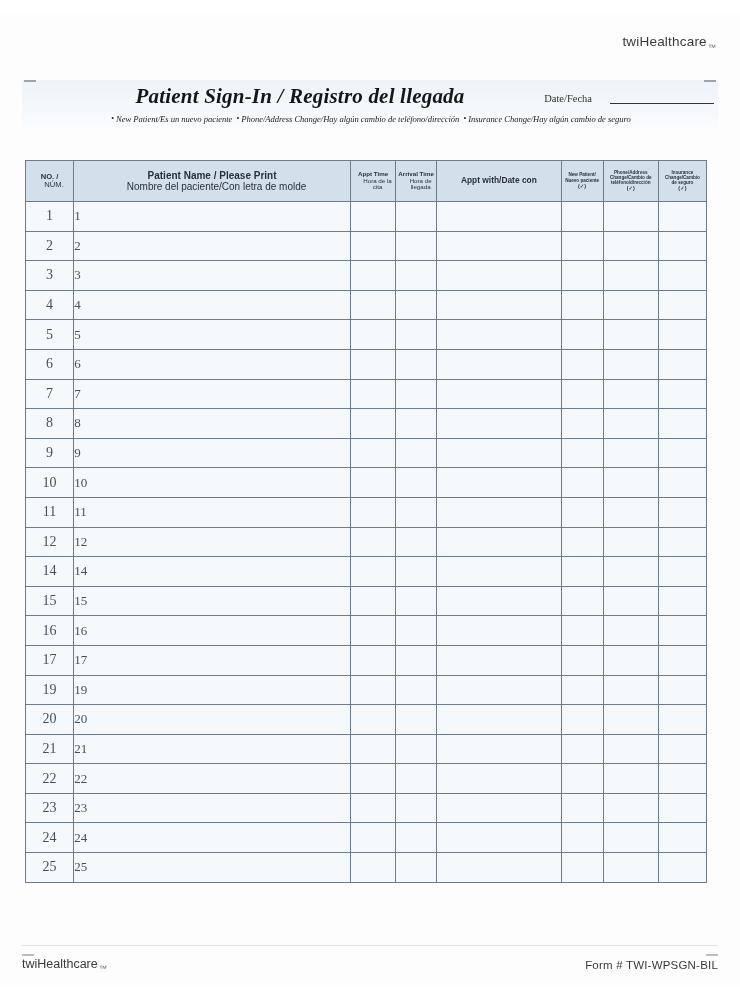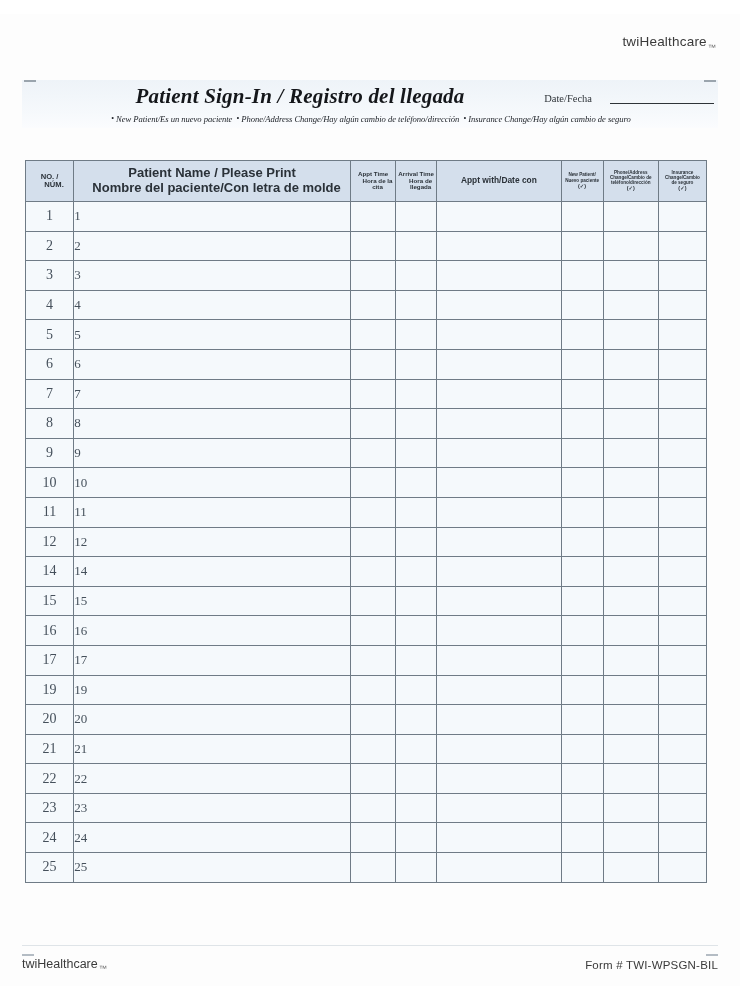--- a/index.html
+++ b/index.html
@@ -155,26 +155,26 @@
     background: #d4dfec;
     height: 40px;
     vertical-align: middle;
     text-align: center;
     font-family: "Liberation Sans", sans-serif;
     font-weight: bold;
     color: #2a3138;
     line-height: 1.12;
   }
   .th-no { font-size: 7.6px; }
-  .th-name { font-size: 13px; }
+  .th-name { font-size: 10px; }
   .th-time { font-size: 6.2px; }
   .th-with { font-size: 8.4px; }
   .th-chk { font-size: 4.6px; line-height: 1.1; }
   .th-chk .chk { display:block; margin-top: 1px; font-size: 5.4px; }
-  .th-l2 { font-weight: bold; margin-left: 9px; }
+  .th-l2 { font-weight: normal; margin-left: 9px; }
 
   tbody td {
     height: 28.6px;
     background: #f5f9fc;
   }
   td.cell-no {
     text-align: center;
     font-family: "Liberation Serif", serif;
     font-size: 14px;
     color: #45505b;

